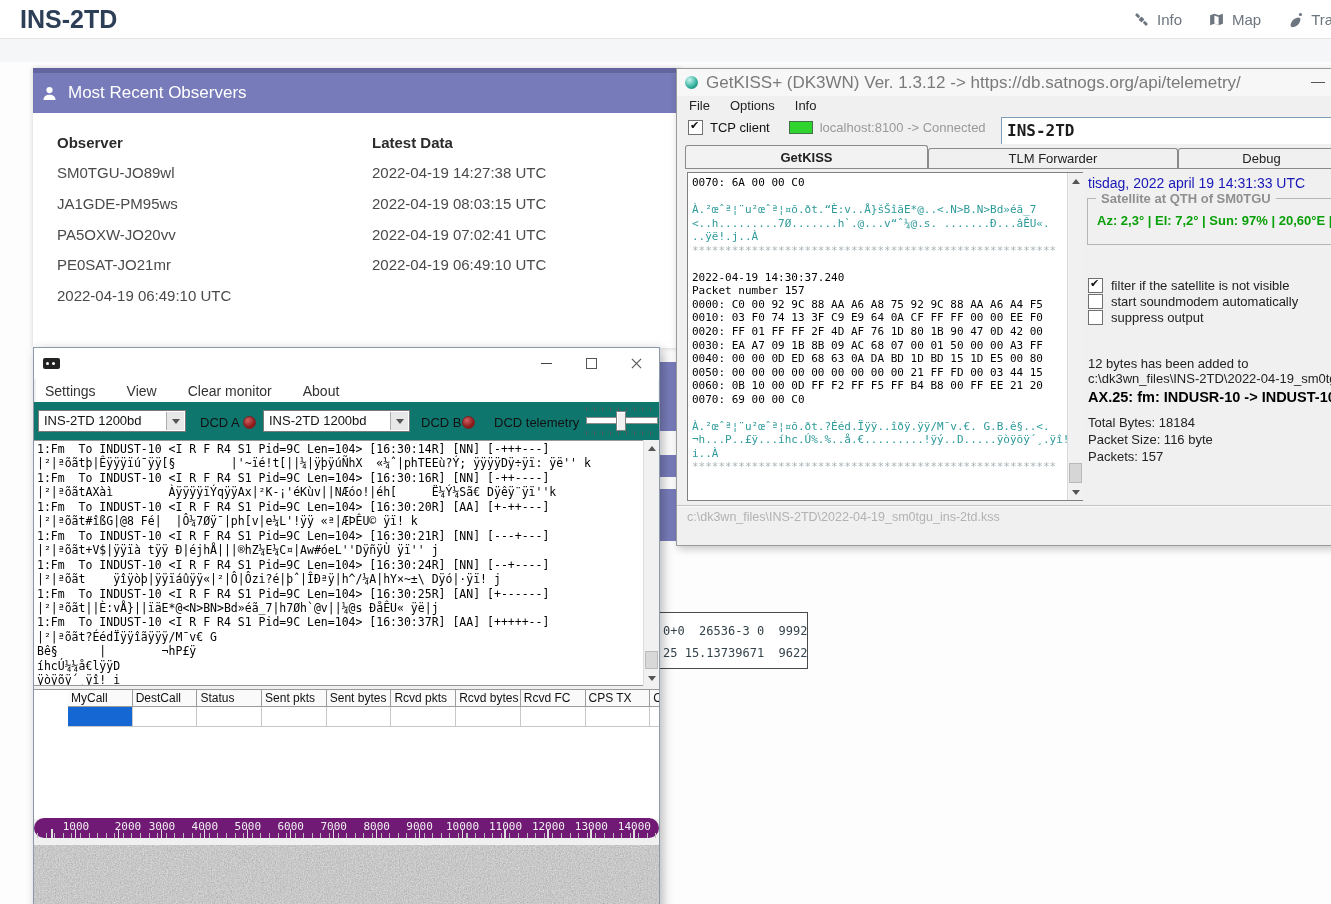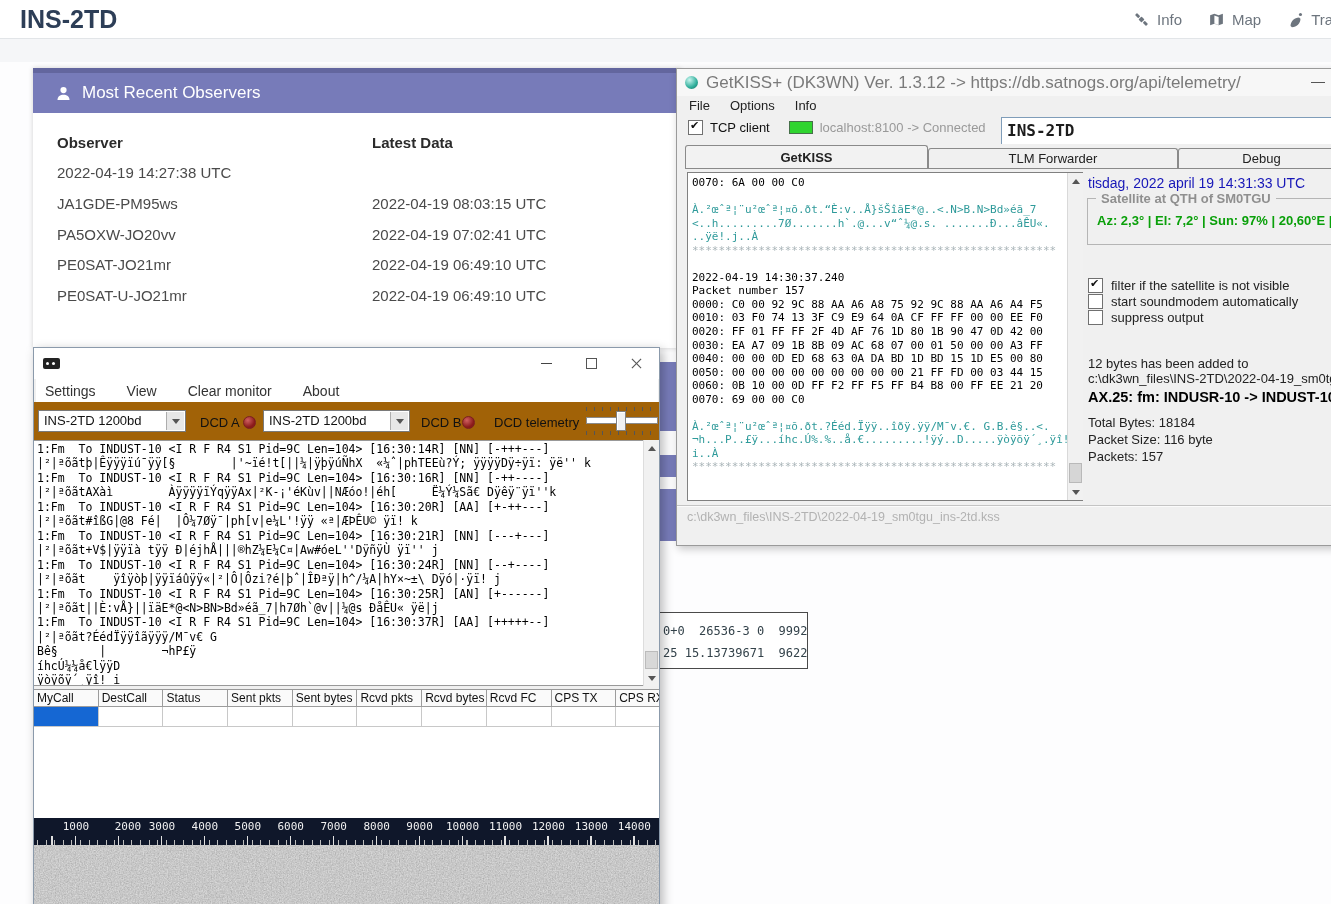--- a/index.html
+++ b/index.html
@@ -12,21 +12,21 @@
   .page-title{position:absolute;left:20px;top:0;line-height:38px;font-size:25px;font-weight:bold;color:#2d3e57;}
   .top-nav{position:absolute;left:1133px;top:0;height:38px;display:flex;gap:26px;align-items:center;
            color:#6d757e;font-size:15px;white-space:nowrap;}
   .nav-item{display:flex;align-items:center;gap:7px;cursor:pointer;}
   .nav-item svg{width:17px;height:17px;fill:#6d757e;}
   .sub-band{position:absolute;left:0;top:39px;width:1331px;height:23px;background:#f5f6f8;}
 
   .panel{position:absolute;left:33px;top:68px;width:648px;height:280px;background:#fff;
          box-shadow:0 0 5px rgba(0,0,0,.18);z-index:10;}
   .panel-header{height:40px;background:#777bb9;border-top:5px solid #63669e;color:#fff;
-                display:flex;align-items:center;padding-left:22px;font-size:17px;}
+                display:flex;align-items:center;padding-left:8px;font-size:17px;}
   .panel-header svg{width:17px;height:17px;fill:#fff;margin-right:10px;}
   .obs-table{padding:14px 24px 0 24px;}
   .obs-row{display:flex;height:30.6px;align-items:center;font-size:15px;color:#4a4a4a;}
   .obs-row.head{font-weight:bold;color:#2b2b2b;}
   .obs-c1{width:315px;}
 
   .sliver{position:absolute;left:656px;width:22px;background:#787cba;z-index:5;}
   .sliver.s1{top:362px;height:69px;}
   .sliver.s2{top:455px;height:22px;}
   .sliver.s3{top:489px;height:52px;}
@@ -90,48 +90,48 @@
   .sm-ico{width:17px;height:11px;background:#222;border-radius:2px;position:relative;margin-right:9px;flex:none;}
   .sm-ico::after{content:"";position:absolute;left:3px;top:4px;width:3px;height:3px;background:#fff;border-radius:50%;box-shadow:6px 0 0 #fff;}
   .sm-title{font-size:14px;color:#4a4a4a;white-space:nowrap;}
   .sm-btns{position:absolute;right:0;top:0;height:31px;display:flex;}
   .sm-btn{width:45px;height:31px;display:grid;place-items:center;cursor:pointer;}
   .mini-glyph{width:11px;border-top:1px solid #444;}
   .maxi-glyph{width:9px;height:9px;border:1px solid #555;}
   .sm-btn svg{width:11px;height:11px;stroke:#555;stroke-width:1.2;}
   .sm-menubar{position:absolute;left:2px;top:31px;height:23px;display:flex;align-items:center;font-size:14px;color:#333;background:#fff;right:1px;}
   .sm-menubar .mi{padding:0 9px;margin-right:13px;cursor:pointer;}
-  .sm-controls{position:absolute;left:0;top:54px;right:0;height:50px;background:#a16207;}
+  .sm-controls{position:absolute;left:0;top:54px;right:0;height:50px;background:#0f766e;}
   .combo{position:absolute;top:8px;height:22px;background:#fff;border:1px solid #7a7a7a;box-sizing:border-box;font-size:13px;color:#111;line-height:20px;padding-left:5px;}
   .combo.c1{left:4px;width:148px;}
   .combo.c2{left:229px;width:147px;}
   .combo-btn{position:absolute;right:1px;top:1px;bottom:1px;width:17px;background:#e7e7e7;border-left:1px solid #adadad;display:grid;place-items:center;}
   .ctl-label{position:absolute;top:13px;font-size:13px;color:#111;white-space:nowrap;}
   .dcd-led{position:absolute;top:14px;width:11px;height:11px;border-radius:50%;
            background:radial-gradient(circle at 35% 30%,#d06060,#8b1a1a 65%);border:1px solid #7a2020;box-sizing:content-box;}
   .slider{position:absolute;left:552px;top:4px;width:72px;height:30px;}
   .slider .ticks{position:absolute;left:0;right:0;height:4px;
                  background:repeating-linear-gradient(90deg,#555 0 1px,transparent 1px 8px);}
   .slider .ticks.top{top:1px;}.slider .ticks.bot{bottom:1px;}
   .slider .groove{position:absolute;left:0;right:0;top:11px;height:7px;background:#fff;border:1px solid #8a8a8a;box-sizing:border-box;}
   .slider .thumb{position:absolute;left:30px;top:5px;width:10px;height:20px;background:#f0f0f0;border:1px solid #808080;box-shadow:inset 1px 1px 0 #fff;box-sizing:border-box;}
   .sm-monitor{position:absolute;left:0;top:92px;right:0;height:246px;background:#fff;border-top:1px solid #999;border-bottom:1px solid #999;
               font-family:"DejaVu Sans Mono",monospace;font-size:11.5px;line-height:14.45px;color:#000;
               white-space:pre;overflow:hidden;padding:1px 3px;box-sizing:border-box;}
   .sm-monscroll{position:absolute;right:0;top:92px;width:15px;height:246px;background:#f1f1f1;border-left:1px solid #ddd;z-index:2;}
   .sm-monthumb{position:absolute;left:1px;bottom:17px;width:13px;height:18px;background:#d8d8d8;border:1px solid #bbb;box-sizing:border-box;}
-  .sm-grid{position:absolute;left:0;top:341px;right:0;height:129px;background:#fff;border-top:1px solid #999;}
+  .sm-grid{position:absolute;left:0;top:341px;right:0;height:129px;background:#fff;border-top:1px solid #999;padding-left:34px;}
   .sm-thead{display:flex;height:17px;overflow:hidden;}
   .sm-th{flex:none;width:64.7px;background:#fafafa;border-right:1px solid #9c9c9c;border-bottom:1px solid #9c9c9c;
          font-size:12px;color:#111;padding-left:3px;line-height:16px;box-sizing:border-box;white-space:nowrap;overflow:hidden;}
   .sm-trow{display:flex;height:20px;overflow:hidden;}
   .sm-td{flex:none;width:64.7px;border-right:1px solid #c8c8c8;border-bottom:1px solid #c8c8c8;box-sizing:border-box;background:#fff;}
   .sm-td.sel{background:#1567d3;}
   .wf{position:absolute;left:0;top:470px;right:0;height:100px;}
-  .wf-scale{position:absolute;left:0;right:0;top:0;height:27px;background:#0f172a;}
+  .wf-scale{position:absolute;left:0;right:0;top:0;height:20px;background:#701a75;border-radius:11px;}
   .wf-label{position:absolute;top:2px;transform:translateX(-50%);color:#f0f0f0;
             font-family:"DejaVu Sans Mono",monospace;font-size:11px;}
   .wf-ticks-minor{position:absolute;left:0;right:0;bottom:0;height:5px;
         background:repeating-linear-gradient(90deg,#bdbdbd 0 1px,transparent 1px 8.59px);background-position-x:3px;}
   .wf-ticks-major{position:absolute;left:0;right:0;bottom:0;height:9px;
         background:repeating-linear-gradient(90deg,#e0e0e0 0 1.5px,transparent 1.5px 42.95px);background-position-x:41px;}
   .wf-noise{position:absolute;left:0;right:0;top:27px;height:73px;background:#8e8e8e;overflow:hidden;}
   .wf-noise svg{position:absolute;inset:0;width:100%;height:100%;}
 </style>
 </head>
@@ -181,36 +181,36 @@
         </svg>
       <span>Most Recent Observers</span>
     </div>
     <div class="obs-table">
       <div class="obs-row head">
         <div class="obs-c1">Observer</div>
         <div class="obs-c2">Latest Data</div>
       </div>
       <div id="obs-rows">
           <div class="obs-row">
+            <div class="obs-c1">SM0TGU-JO89wl</div>
             <div class="obs-c2">2022-04-19 14:27:38 UTC</div>
           </div>
           <div class="obs-row">
             <div class="obs-c1">JA1GDE-PM95ws</div>
             <div class="obs-c2">2022-04-19 08:03:15 UTC</div>
           </div>
           <div class="obs-row">
             <div class="obs-c1">PA5OXW-JO20vv</div>
             <div class="obs-c2">2022-04-19 07:02:41 UTC</div>
           </div>
           <div class="obs-row">
             <div class="obs-c1">PE0SAT-JO21mr</div>
             <div class="obs-c2">2022-04-19 06:49:10 UTC</div>
           </div>
           <div class="obs-row">
-            <div class="obs-c1">PE0SAT-U-JO21mr</div>
             <div class="obs-c2">2022-04-19 06:49:10 UTC</div>
           </div>
         </div>
     </div>
   </div>
 
   <div class="tle-box"><div>0+0  26536-3 0  9992</div><div>25 15.13739671  9622</div></div>
 
   <div class="gk">
     <div class="gk-titlebar">

